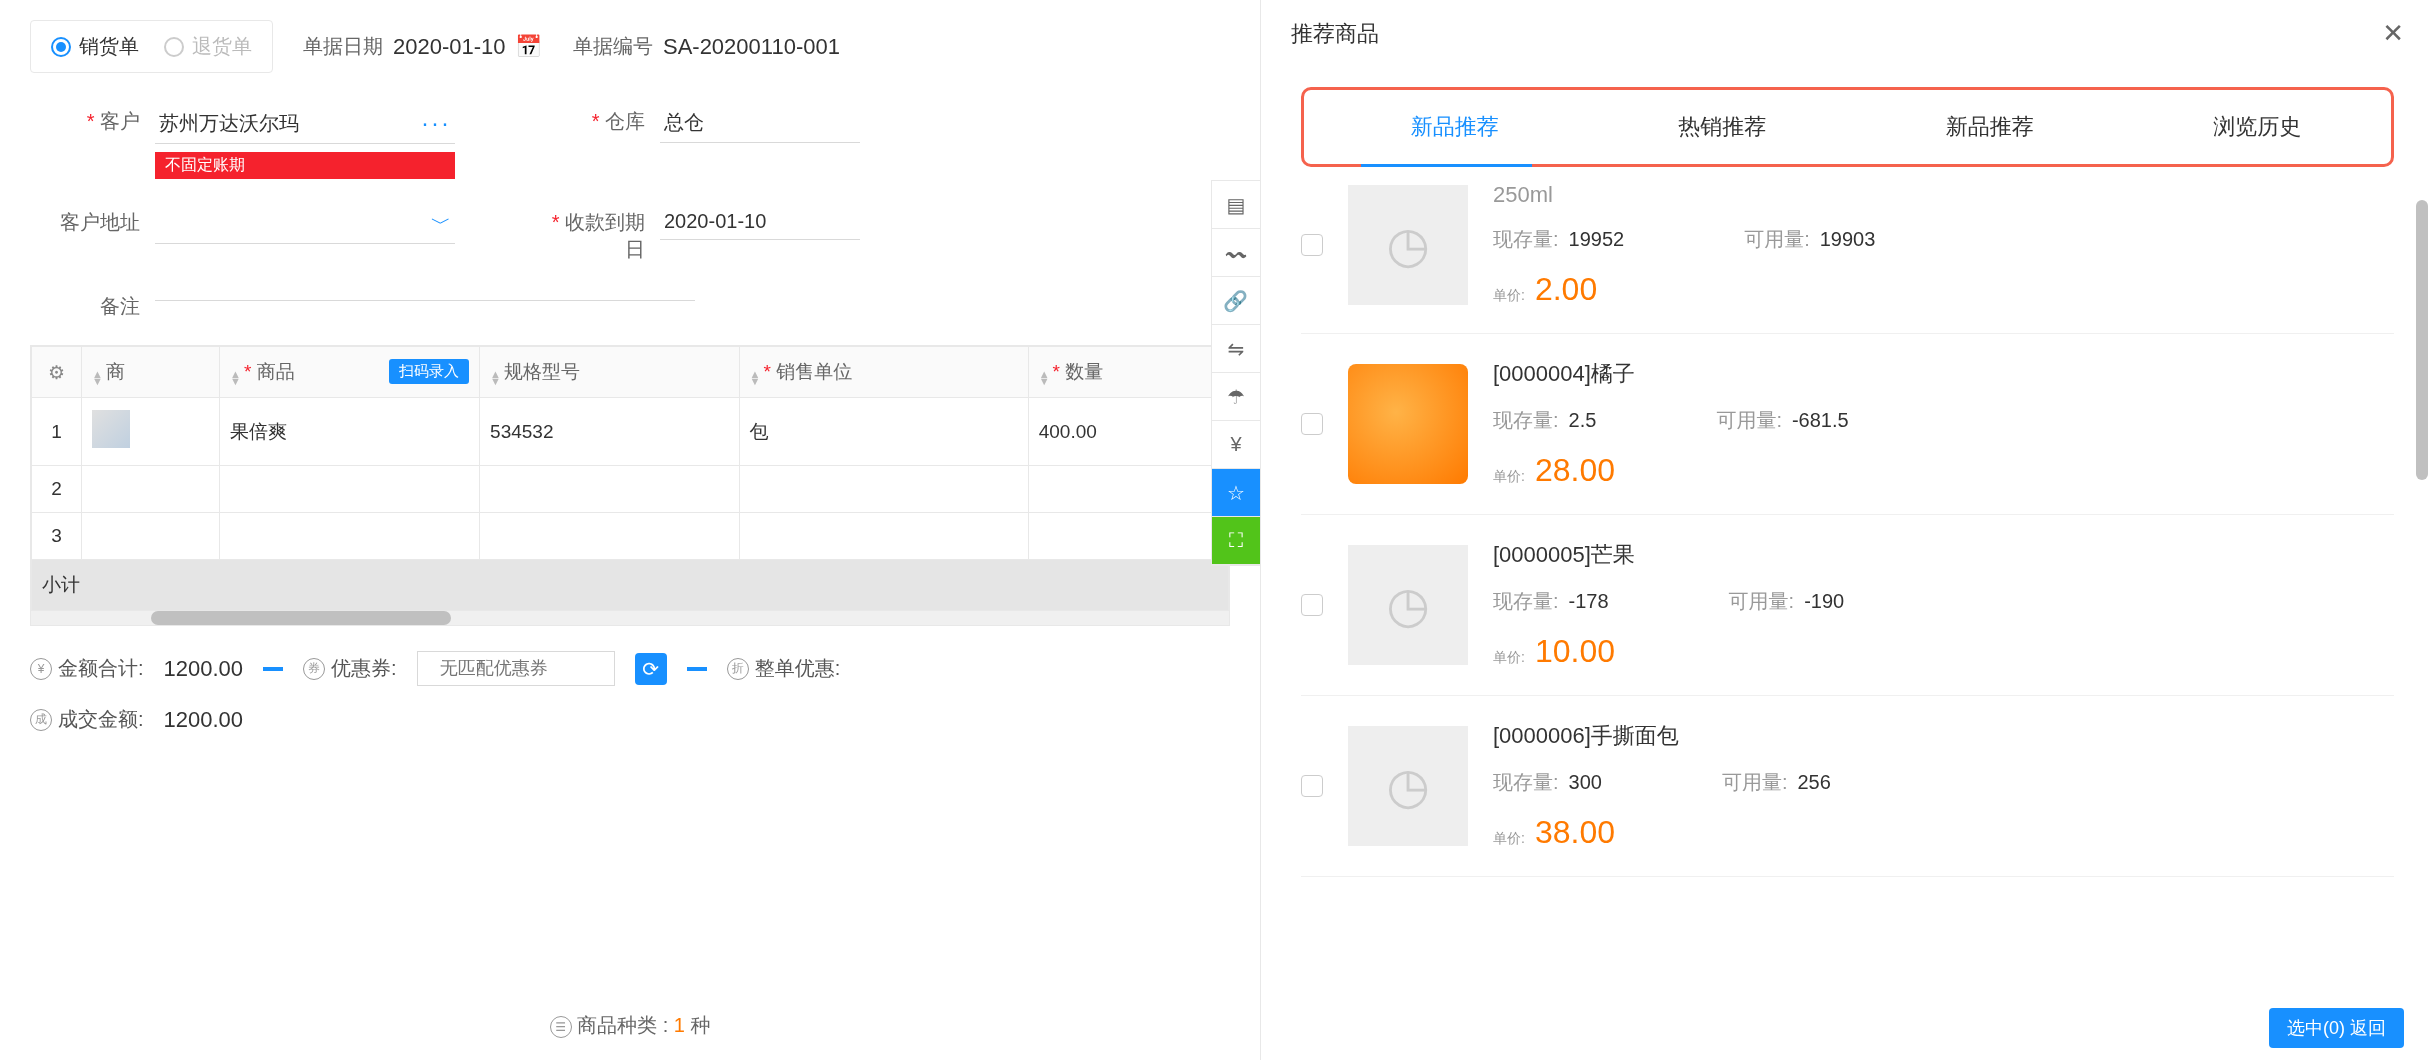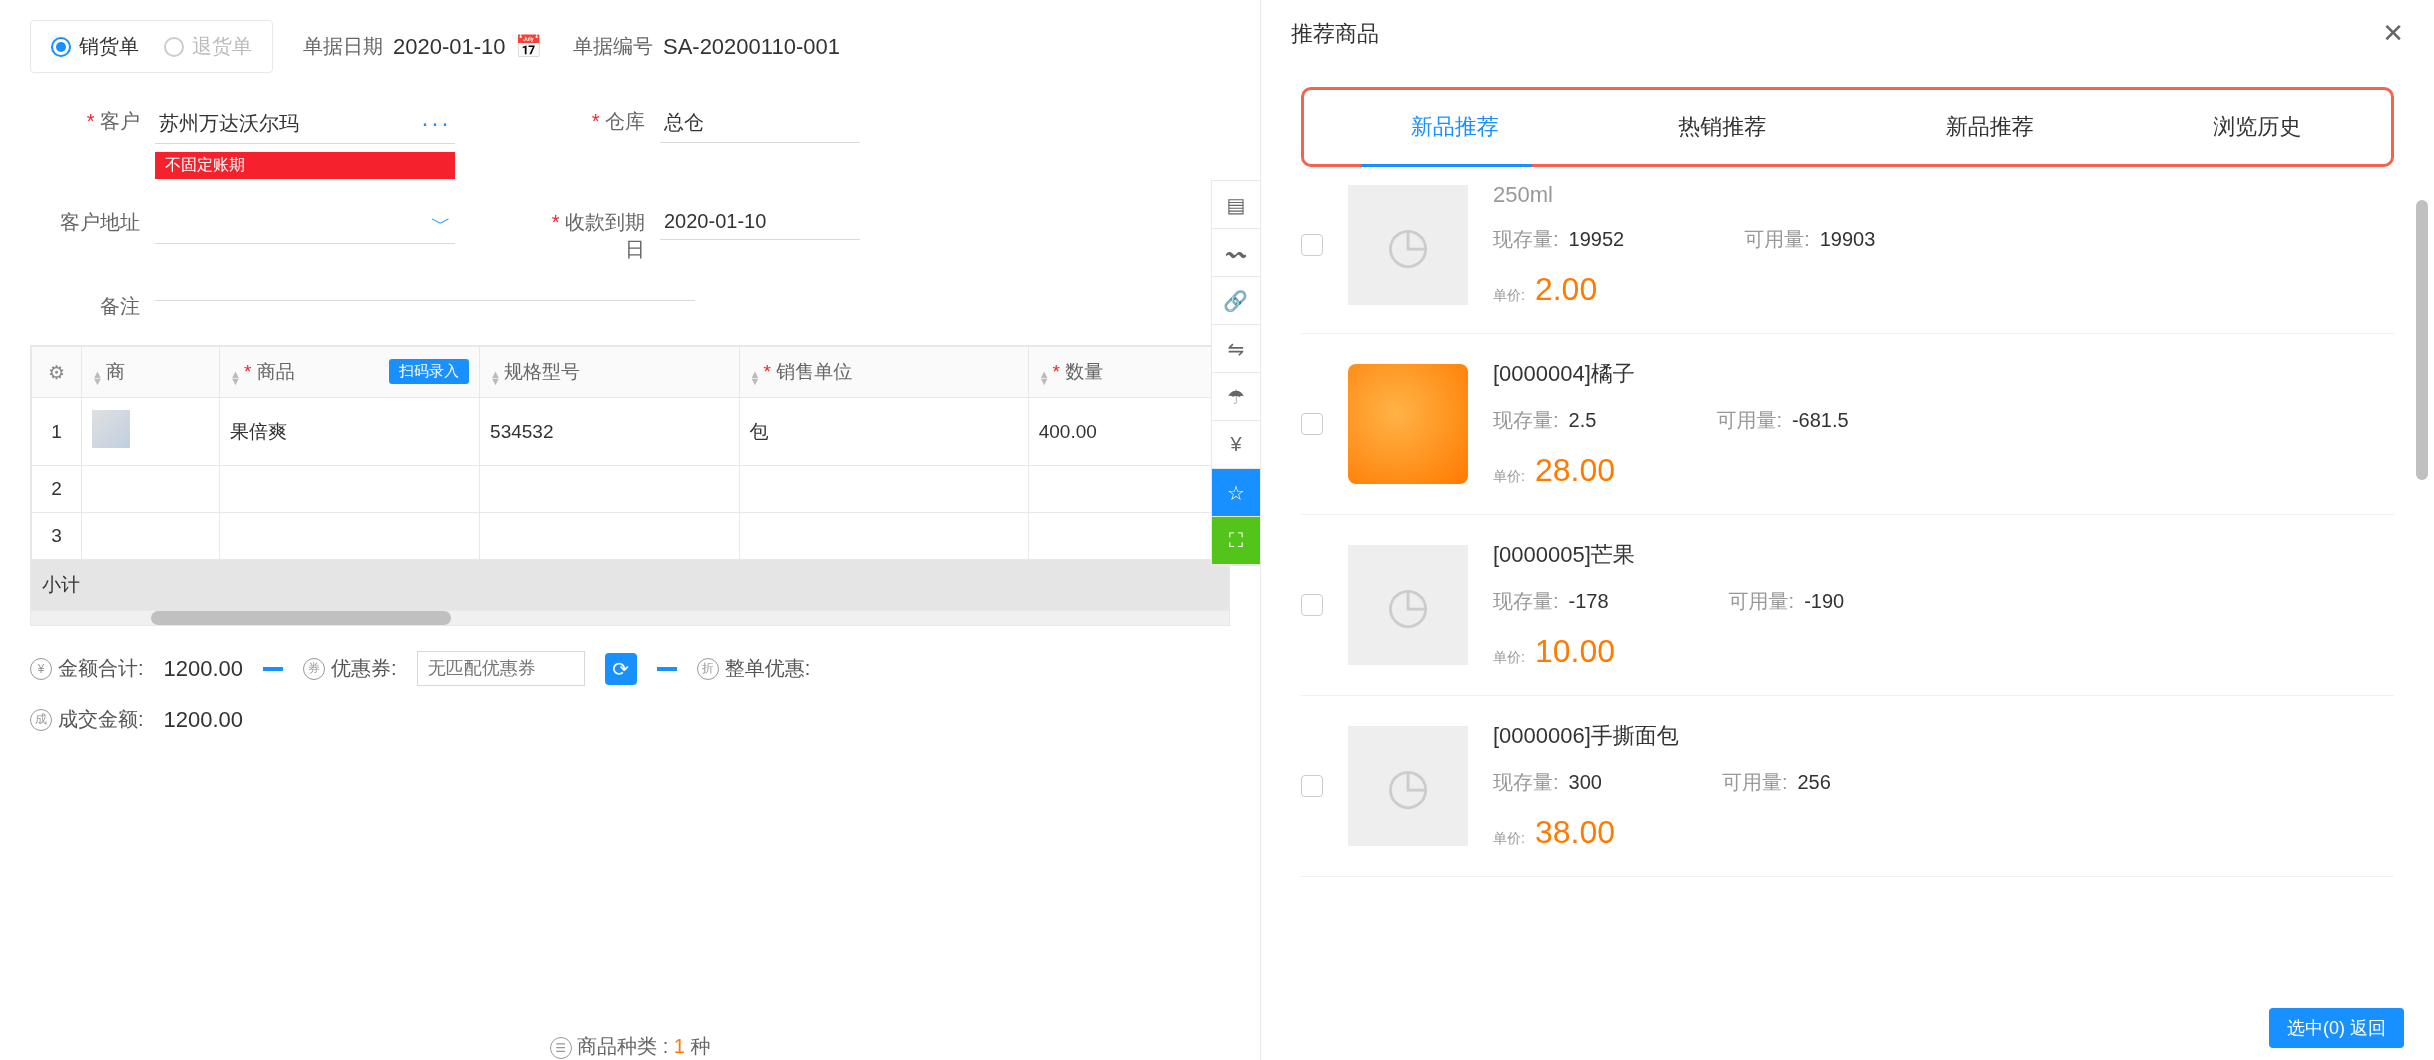--- a/index.html
+++ b/index.html
@@ -46,25 +46,25 @@
 .img-thumb { width: 38px; height: 38px; background: linear-gradient(135deg,#e0e0e0,#c0d0e0); display: inline-block; }
 .hscroll { height: 14px; background: #f0f0f0; position: relative; }
 .hscroll-thumb { position: absolute; left: 120px; width: 300px; height: 14px; background: #c0c0c0; border-radius: 7px; }
 
 
 .totals { margin-top: 25px; display: flex; flex-direction: column; gap: 20px; }
 .total-row { display: flex; align-items: center; gap: 20px; font-size: 20px; }
 .total-label { display: flex; align-items: center; gap: 6px; color: #555; }
 .circ-icon { width: 22px; height: 22px; border: 1.5px solid #999; border-radius: 50%; display: inline-flex; align-items: center; justify-content: center; font-size: 12px; color: #999; }
 .dash { width: 20px; height: 4px; background: #1890ff; }
-.coupon-input { border: 1px solid #d9d9d9; padding: 6px 10px; width: 168px; color: #404040; font-size: 18px; }
+.coupon-input { border: 1px solid #d9d9d9; padding: 6px 22px; width: 198px; color: #404040; font-size: 18px; }
 .refresh-btn { width: 32px; height: 32px; background: #1890ff; border-radius: 4px; color: #fff; display: flex; align-items: center; justify-content: center; }
 
 
-.footer { position: absolute; bottom: 0; left: 0; right: 0; text-align: center; color: #666; font-size: 20px; }
+.footer { position: absolute; bottom: 21px; left: 0; right: 0; text-align: center; color: #666; font-size: 20px; }
 .footer .count { color: #ff7a00; }
 
 
 .side-toolbar { position: absolute; right: -1px; top: 180px; display: flex; flex-direction: column; border: 1px solid #e8e8e8; background: #fff; }
 .side-btn { width: 48px; height: 48px; display: flex; align-items: center; justify-content: center; border-bottom: 1px solid #e8e8e8; color: #666; cursor: pointer; font-size: 20px; }
 .side-btn.blue { background: #1890ff; color: #fff; }
 .side-btn.green { background: #52c41a; color: #fff; }
 
 
 .right-header { display: flex; justify-content: space-between; align-items: center; padding: 18px 30px; font-size: 22px; font-weight: 500; }

